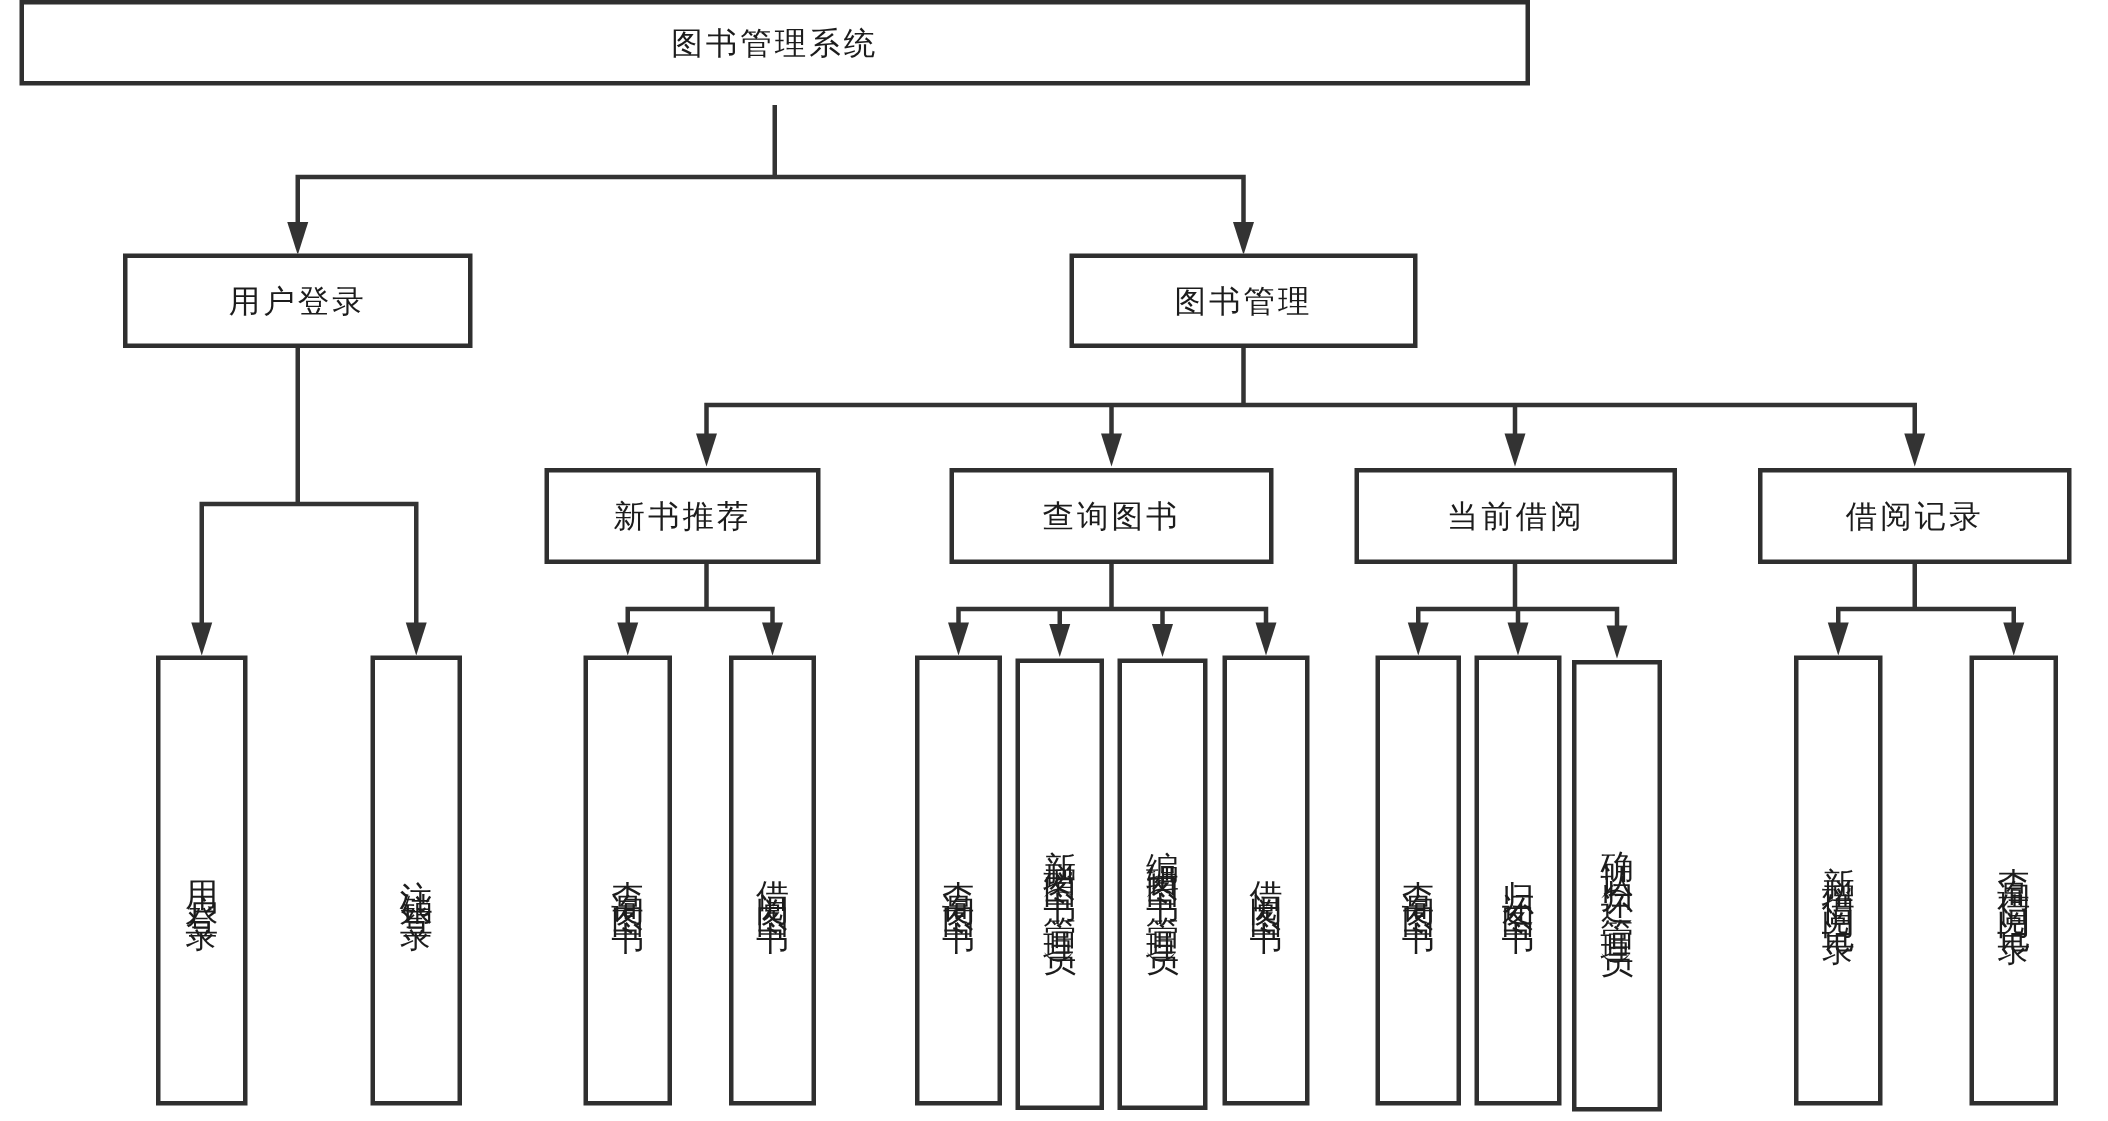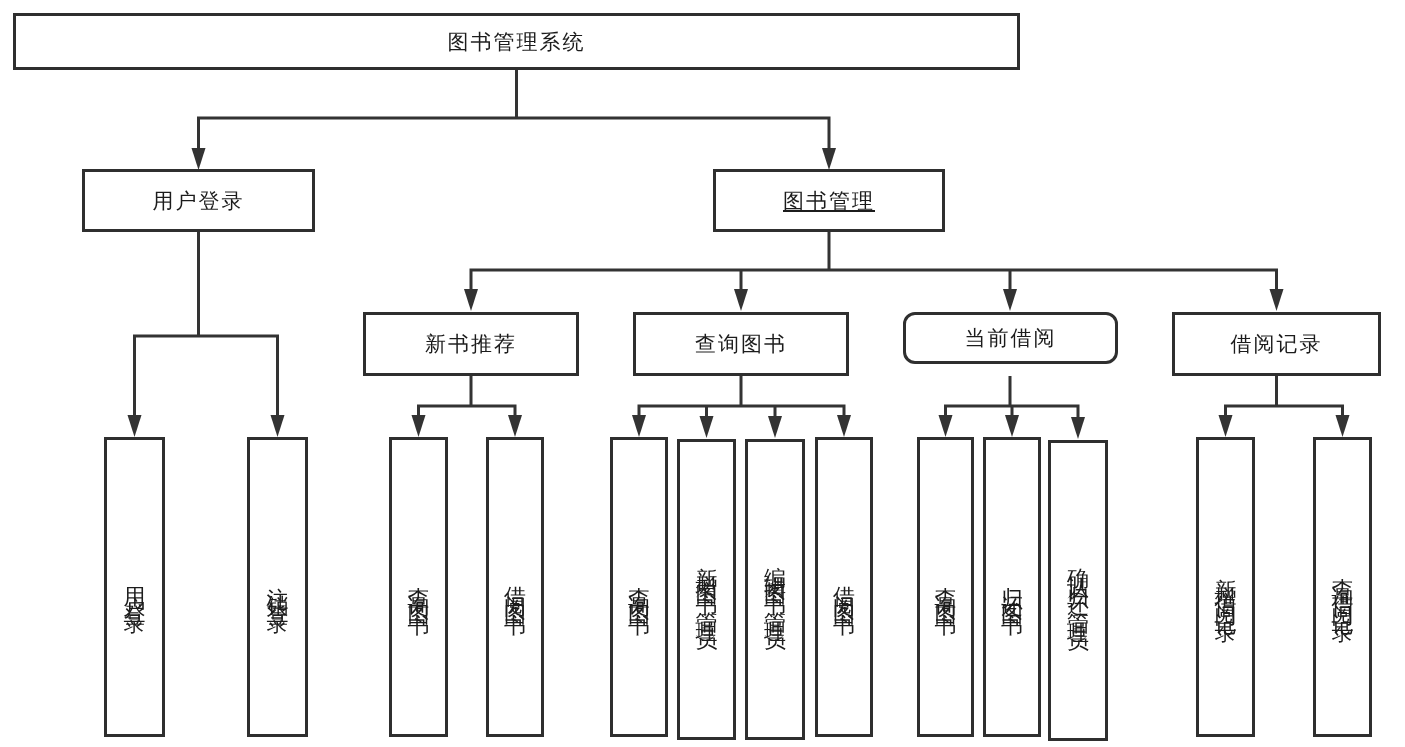--- a/index.html
+++ b/index.html
@@ -88,28 +88,28 @@
     <path d="M1010 376 V407.5 M944 406 H1079.5 M945.5 406 V419 M1012 406 V419 M1078 406 V421"></path>
     <polygon points="938.5,415 952.5,415 945.5,437"></polygon>
     <polygon points="1005,415 1019,415 1012,437"></polygon>
     <polygon points="1071,417 1085,417 1078,439"></polygon>
 
     <path d="M1276.5 376 V407.5 M1224 406 H1344 M1225.5 406 V419 M1342.5 406 V419"></path>
     <polygon points="1218.5,415 1232.5,415 1225.5,437"></polygon>
     <polygon points="1335.5,415 1349.5,415 1342.5,437"></polygon>
   </svg>
 
-  <div class="node" style="left:13px;top:13px;width:1007px;height:57px;">图书管理系统</div>
+  <div class="node" style="left:13px;top:0;width:1007px;height:57px;">图书管理系统</div>
 
   <div class="node" style="left:82px;top:169px;width:233px;height:63px;">用户登录</div>
-  <div class="node" style="left:713px;top:169px;width:232px;height:63px;text-decoration:underline;">图书管理</div>
+  <div class="node" style="left:713px;top:169px;width:232px;height:63px;">图书管理</div>
 
-  <div class="node" style="left:363px;top:312px;width:216px;height:64px;">新书推荐</div>
+  <div class="node" style="left:363px;top:312px;width:184px;height:64px;">新书推荐</div>
   <div class="node" style="left:633px;top:312px;width:216px;height:64px;">查询图书</div>
-  <div class="node" style="left:903px;top:312px;width:215px;height:52px;border-radius:12px;">当前借阅</div>
+  <div class="node" style="left:903px;top:312px;width:215px;height:64px;">当前借阅</div>
   <div class="node" style="left:1172px;top:312px;width:209px;height:64px;">借阅记录</div>
 
   <div class="node leaf" style="left:104px;top:437px;width:61px;height:300px;">
       <span class="vtext">用户登录</span>
     </div>
   <div class="node leaf" style="left:247px;top:437px;width:61px;height:300px;">
       <span class="vtext">注销登录</span>
     </div>
 
   <div class="node leaf" style="left:389px;top:437px;width:59px;height:300px;">

